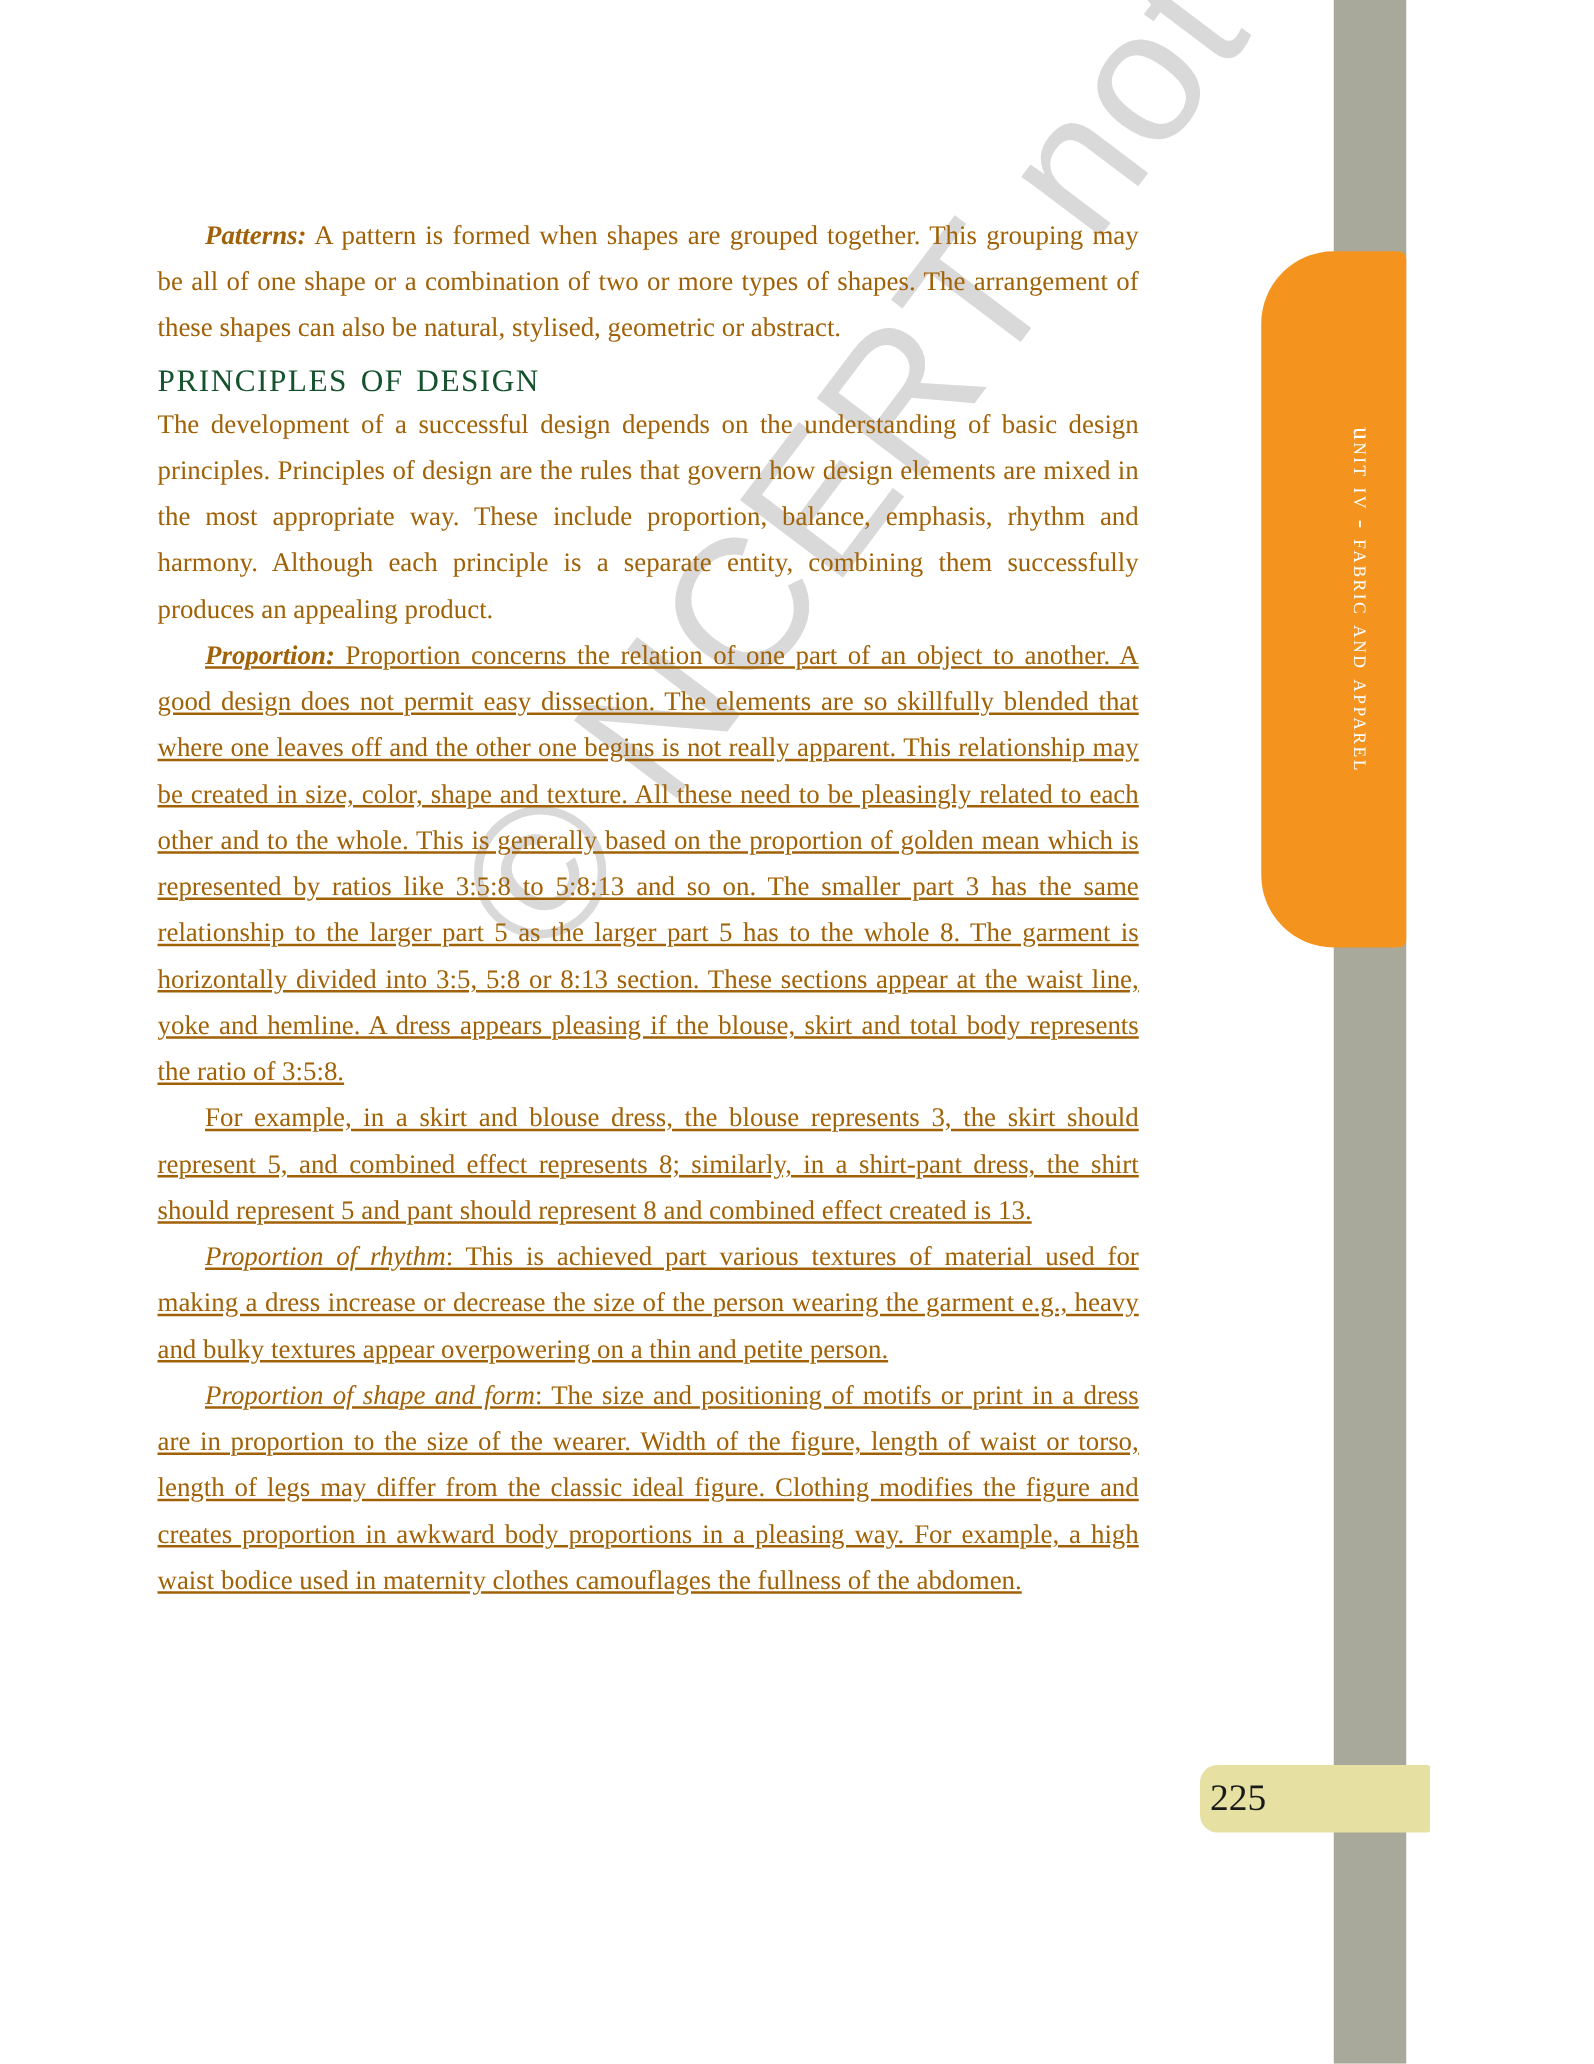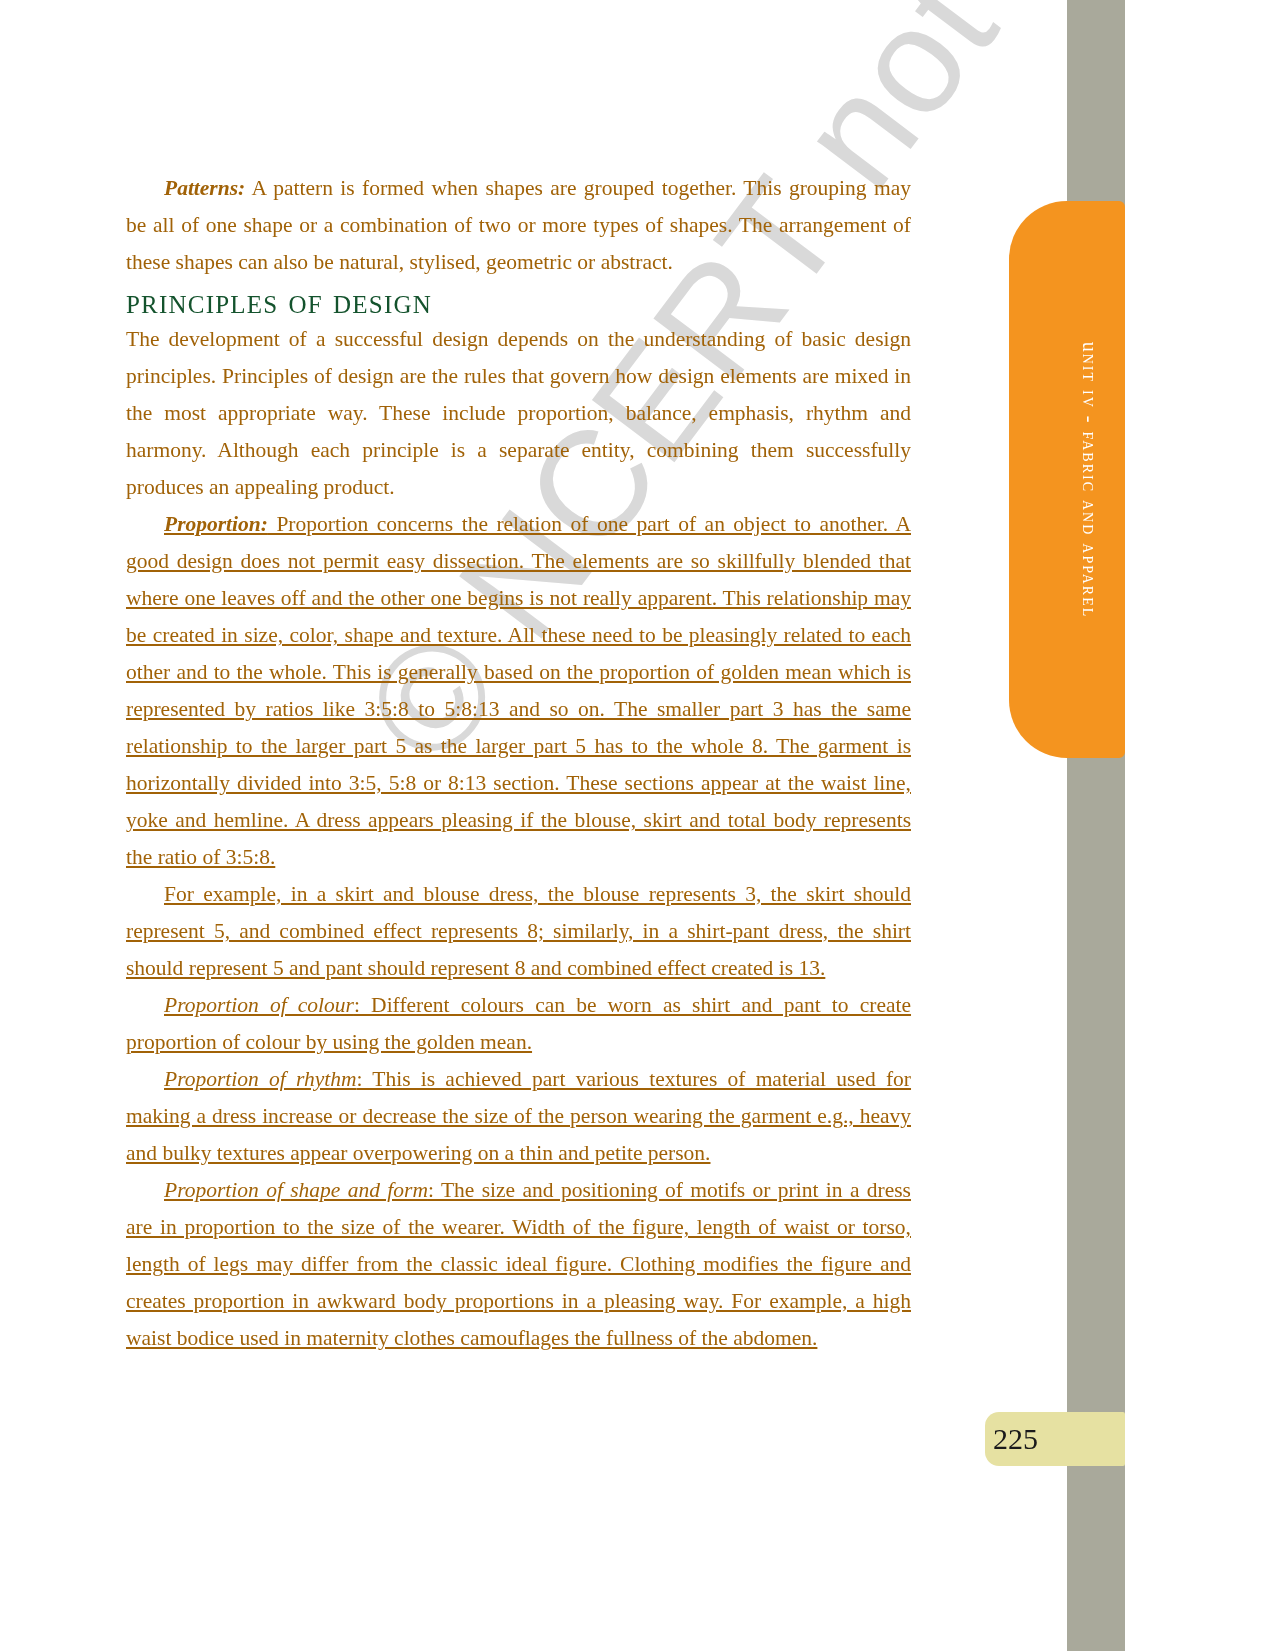--- a/index.html
+++ b/index.html
@@ -62,30 +62,31 @@
     letter-spacing: 2.0px;
     font-variant: small-caps;
     text-transform: lowercase;
     margin-left: 22px;
   }
   .unit-tab-label::first-letter { font-variant: normal; }
 
   
   .page-chip {
     position: absolute;
-    left: 985px;
+    left: 960px;
     top: 1412px;
     width: 140px;
     height: 54px;
     background: #e6e1a2;
     border-top-left-radius: 14px;
     border-bottom-left-radius: 14px;
     border-top-right-radius: 2px;
     border-bottom-right-radius: 2px;
     z-index: 4;
+    padding-left: 44px;
   }
   .page-chip span {
     position: absolute;
     left: 8px;
     top: 50%;
     transform: translateY(-50%);
     font-family: "Liberation Serif", "DejaVu Serif", serif;
     font-size: 30px;
     color: #1a1a1a;
     letter-spacing: 0px;
@@ -188,21 +189,20 @@
     <p class="body indent"><span class="lead-bi">Patterns:</span><span> A pattern is formed when shapes are grouped together. This grouping may be all of one shape or a combination of two or more types of shapes. The arrangement of these shapes can also be natural, stylised, geometric or abstract.</span></p>
 
     <h2 class="section-title sp-title">Principles of Design</h2>
 
     <p class="body sp-after-title">The development of a successful design depends on the understanding of basic design principles. Principles of design are the rules that govern how design elements are mixed in the most appropriate way. These include proportion, balance, emphasis, rhythm and harmony. Although each principle is a separate entity, combining them successfully produces an appealing product.</p>
 
     <p class="body indent sp-para"><span class="lead-bi">Proportion:</span><span> Proportion concerns the relation of one part of an object to another. A good design does not permit easy dissection. The elements are so skillfully blended that where one leaves off and the other one begins is not really apparent. This relationship may be created in size, color, shape and texture. All these need to be pleasingly related to each other and to the whole. This is generally based on the proportion of golden mean which is represented by ratios like 3:5:8 to 5:8:13 and so on. The smaller part 3 has the same relationship to the larger part 5 as the larger part 5 has to the whole 8. The garment is horizontally divided into 3:5, 5:8 or 8:13 section. These sections appear at the waist line, yoke and hemline. A dress appears pleasing if the blouse, skirt and total body represents the ratio of 3:5:8.</span></p>
 
     <p class="body indent sp-para">For example, in a skirt and blouse dress, the blouse represents 3, the skirt should represent 5, and combined effect represents 8; similarly, in a shirt-pant dress, the shirt should represent 5 and pant should represent 8 and combined effect created is 13.</p>
 
-    <p class="body indent sp-para"><span class="lead-i">Proportion of colour</span><span>: Different colours can be worn as shirt and pant to create proportion of colour by using the golden mean.</span></p>
 
     <p class="body indent sp-para"><span class="lead-i">Proportion of rhythm</span><span>: This is achieved part various textures of material used for making a dress increase or decrease the size of the person wearing the garment e.g., heavy and bulky textures appear overpowering on a thin and petite person.</span></p>
 
     <p class="body indent sp-para"><span class="lead-i">Proportion of shape and form</span><span>: The size and positioning of motifs or print in a dress are in proportion to the size of the wearer. Width of the figure, length of waist or torso, length of legs may differ from the classic ideal figure. Clothing modifies the figure and creates proportion in awkward body proportions in a pleasing way. For example, a high waist bodice used in maternity clothes camouflages the fullness of the abdomen.</span></p>
 
   </div>
 
 </div>
 
 </body></html>

